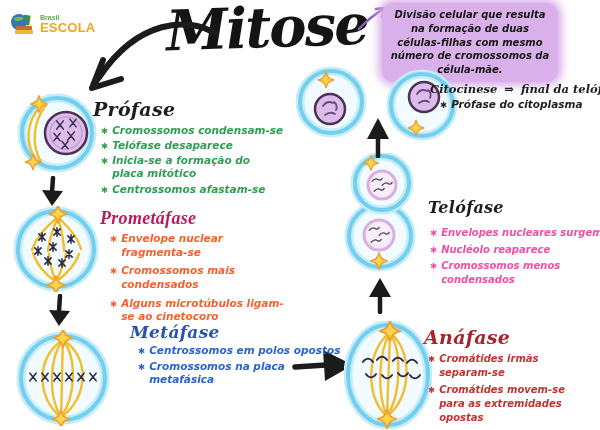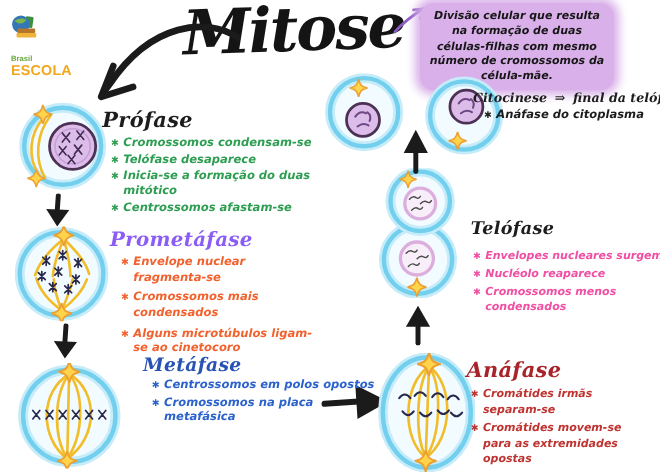--- a/index.html
+++ b/index.html
@@ -3,21 +3,21 @@
 <meta charset="utf-8">
 <style>
   html,body{margin:0;padding:0;background:#fff;}
   .canvas{
     position:relative;width:600px;height:430px;background:#ffffff;overflow:hidden;
     font-family:"DejaVu Sans",sans-serif;color:#1d1d1d;
   }
   .abs{position:absolute;}
 
   
-  .logo{position:absolute;left:10px;top:12px;display:flex;gap:14px;flex-direction:column;}
+  .logo{position:absolute;left:10px;top:12px;display:flex;align-items:center;gap:2px;}
   .logo-text{display:flex;flex-direction:column;line-height:1;}
   .brand-top{font-family:"Liberation Sans",sans-serif;font-size:7px;font-weight:bold;color:var(--brand-green,#69a93a);}
   .brand-bottom{font-family:"Liberation Sans",sans-serif;font-size:13px;font-weight:bold;color:var(--brand-orange,#f2a71b);letter-spacing:.2px;}
 
   
   .title{
     position:absolute;left:166px;top:-6px;
     font-family:"DejaVu Serif",serif;font-style:italic;font-weight:600;
     font-size:56px;color:#141414;transform:rotate(-2deg);letter-spacing:-2px;
   }
@@ -287,31 +287,31 @@
         <div class="bullet">
           <span class="marker">✱</span>
           <span>Cromossomos condensam-se</span>
         </div>
         <div class="bullet">
           <span class="marker">✱</span>
           <span>Telófase desaparece</span>
         </div>
         <div class="bullet">
           <span class="marker">✱</span>
-          <span>Inicia-se a formação do duas mitótico</span>
+          <span>Inicia-se a formação do placa mitótico</span>
         </div>
         <div class="bullet">
           <span class="marker">✱</span>
           <span>Centrossomos afastam-se</span>
         </div>
       </div>
   </section>
 
   <section class="phase" id="phase-prometafase">
-    <h3 class="phase-heading" style="color: #8b5cf6;">Prometáfase</h3>
+    <h3 class="phase-heading" style="color: #be185d; font-family: Liberation Serif, serif;">Prometáfase</h3>
     <div class="bullets" style="color: rgb(242, 98, 47);">
         <div class="bullet">
           <span class="marker">✱</span>
           <span>Envelope nuclear fragmenta-se</span>
         </div>
         <div class="bullet">
           <span class="marker">✱</span>
           <span>Cromossomos mais condensados</span>
         </div>
         <div class="bullet">
@@ -369,18 +369,18 @@
 
   <section class="phase" id="phase-citocinese">
     <div class="cito-line" style="color: rgb(29, 29, 29);">
       <span>Citocinese</span>
       <span>⇒</span>
       <span>final da telófase</span>
     </div>
     <div class="bullets" style="color: rgb(29, 29, 29);">
         <div class="bullet">
           <span class="marker">✱</span>
-          <span>Anáfase do citoplasma</span>
+          <span>Prófase do citoplasma</span>
         </div>
       </div>
   </section>
 
 </div>
 
 </body></html>

